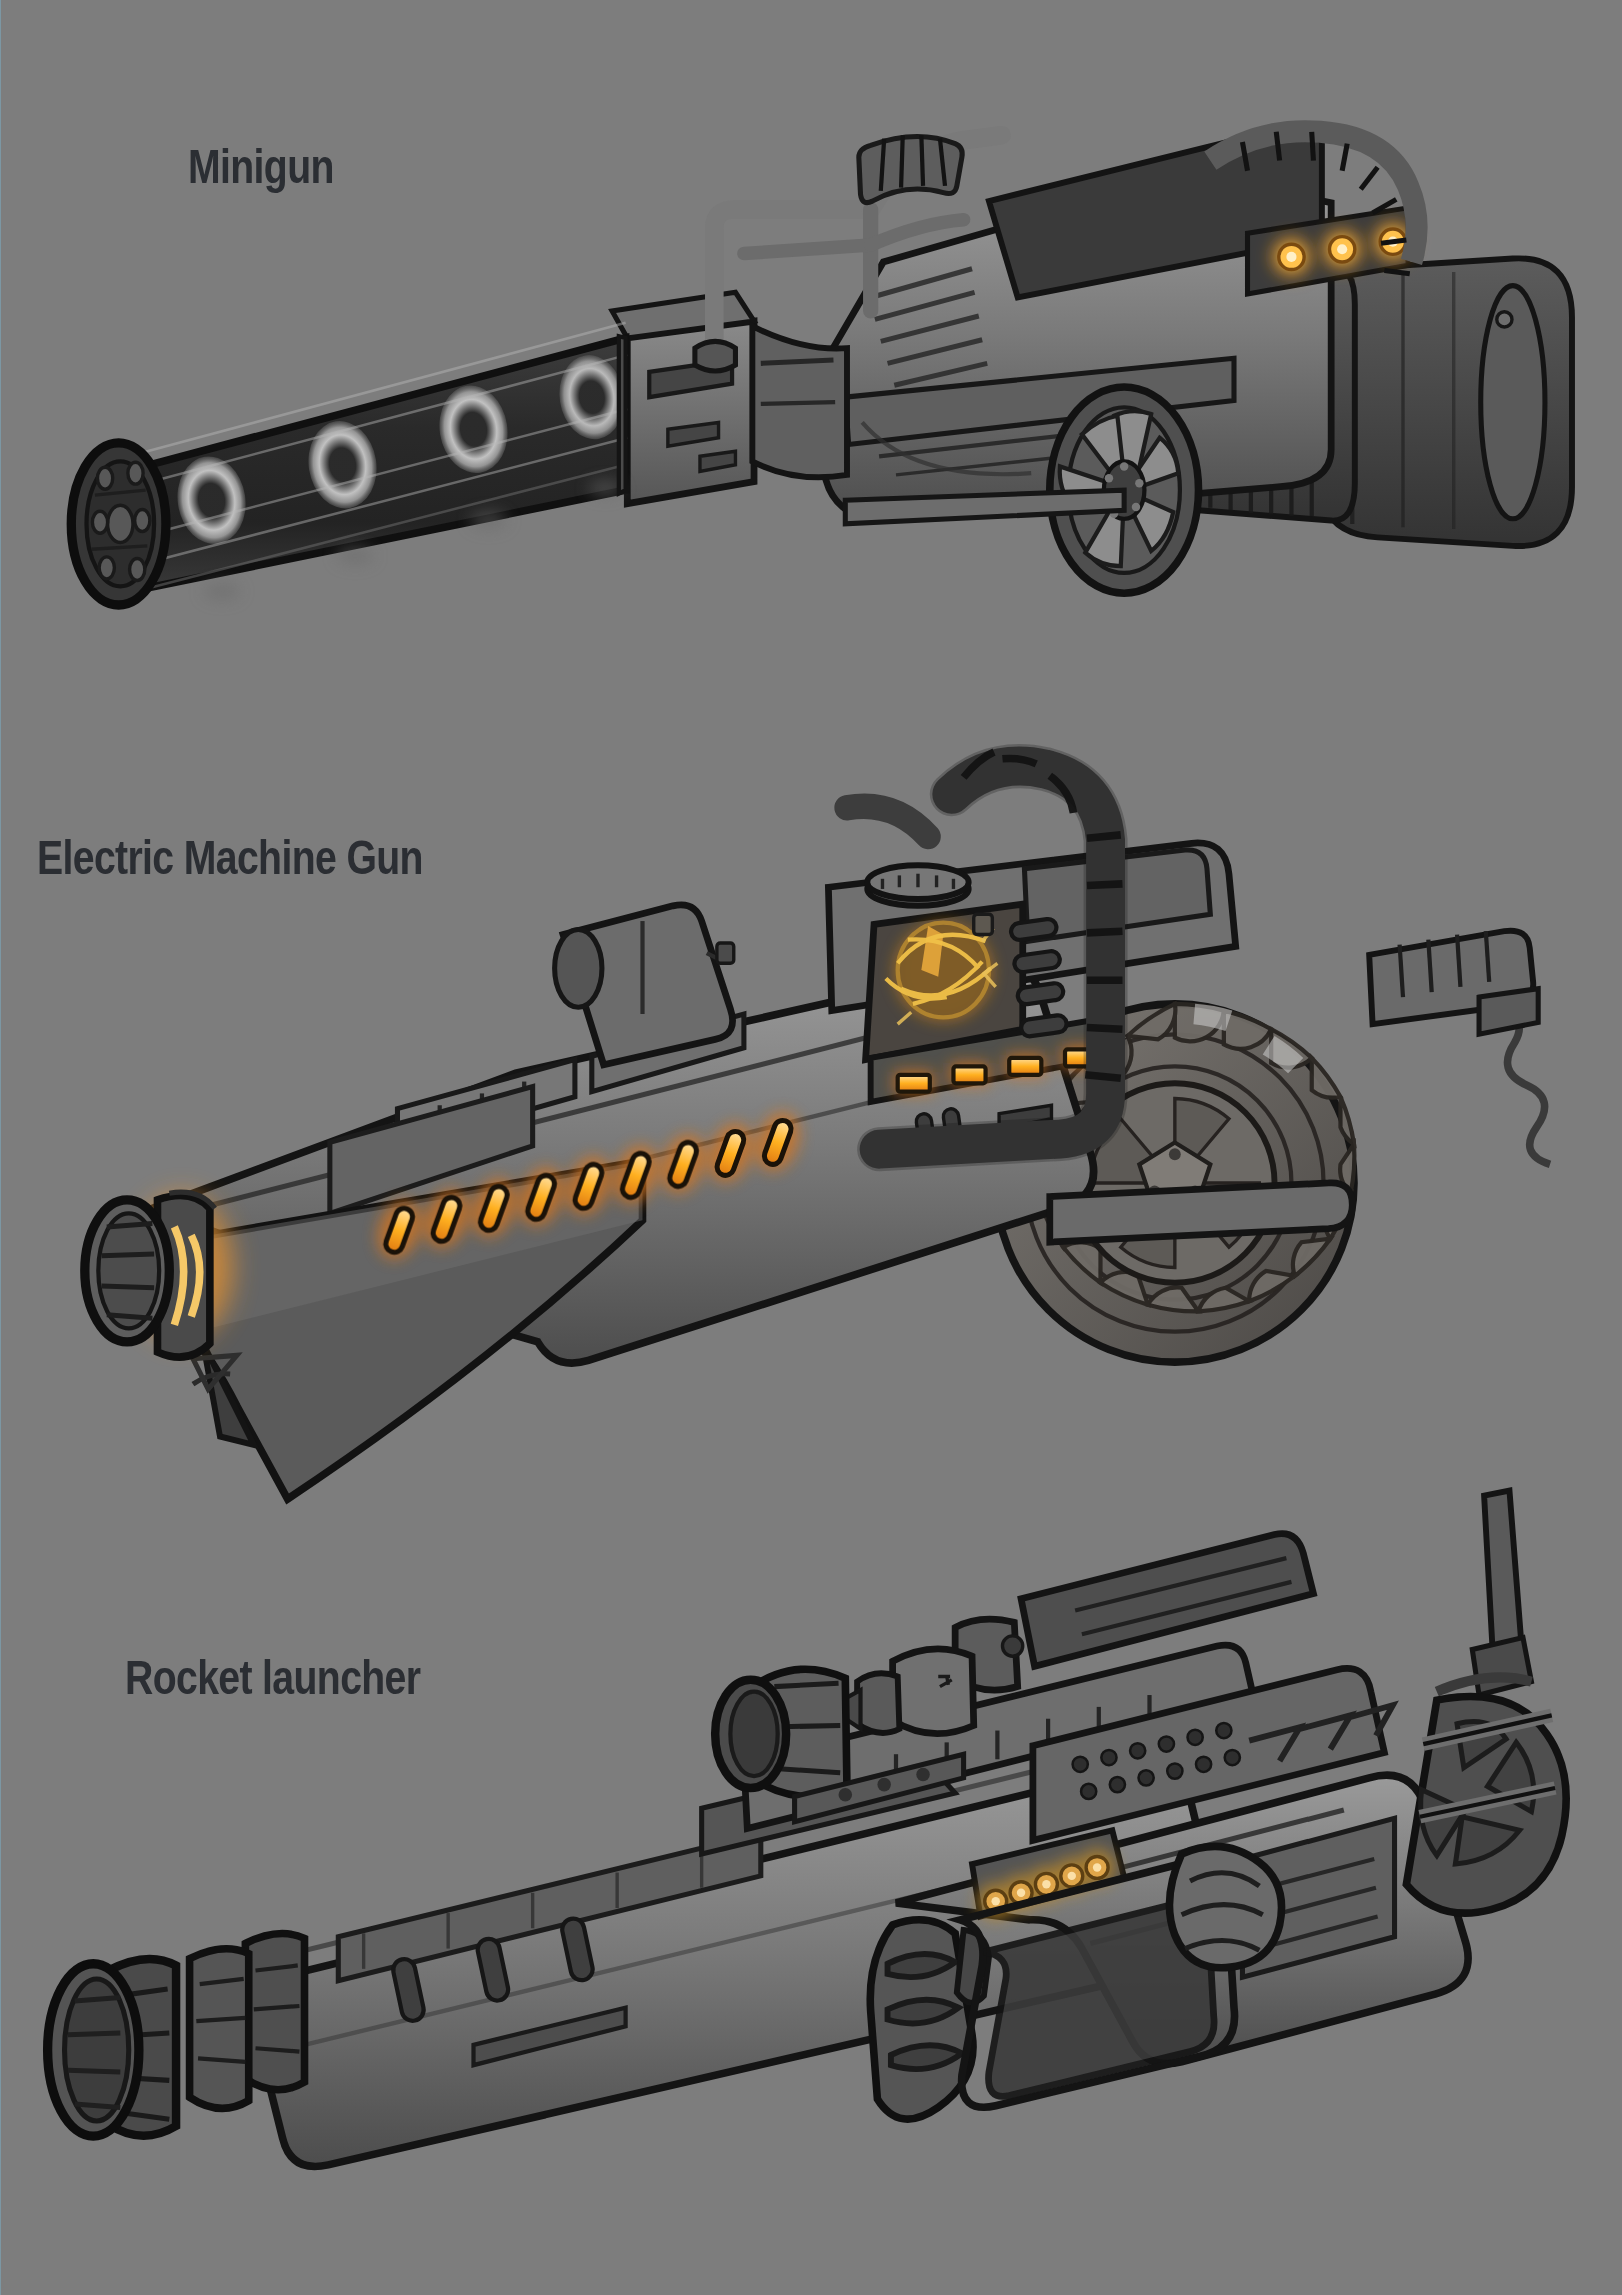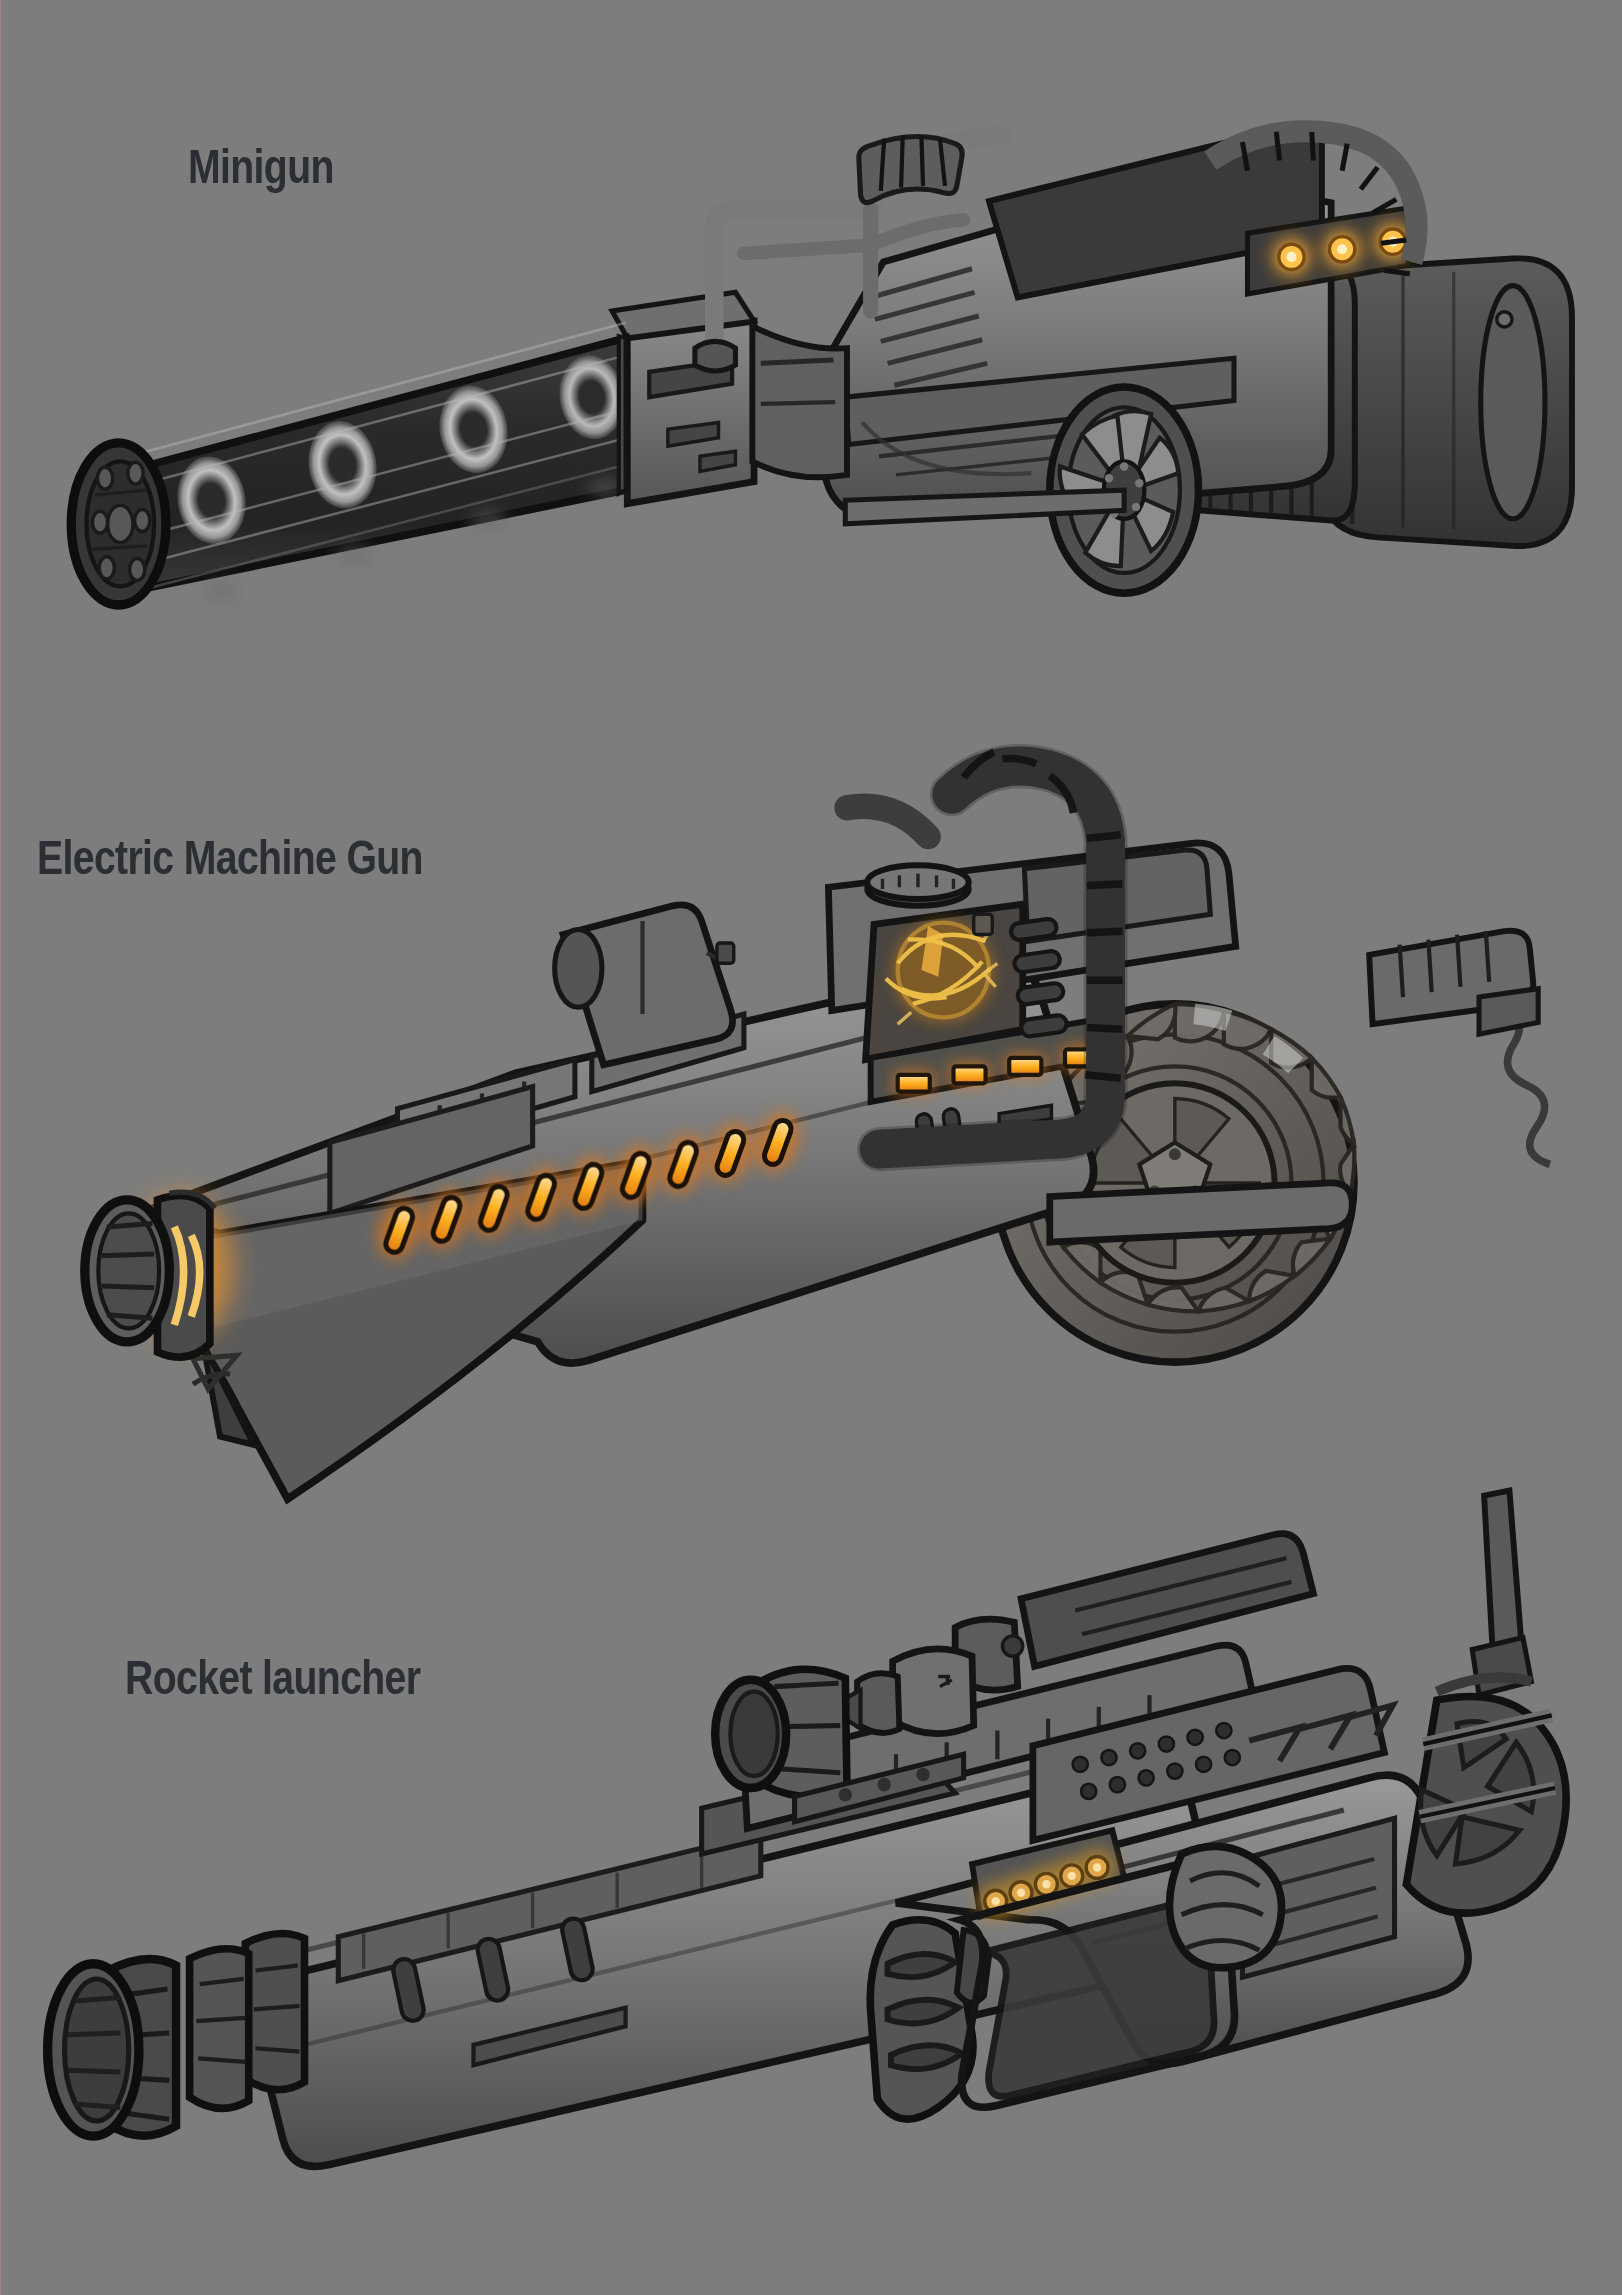--- a/index.html
+++ b/index.html
@@ -23,21 +23,21 @@
     white-space:nowrap;
     user-select:none;
   }
   #label-minigun{left:188px;top:142px;}
   #label-emg{left:37px;top:833px;}
   #label-rocket{left:125px;top:1653px;}
 </style>
 </head>
 <body>
 
-<div id="sheet" style="background: #fca5a5;">
+<div id="sheet" style="background: #7dd3fc;">
 
   <svg class="art" viewBox="0 0 1920 2716">
     <defs>
       <linearGradient id="gMetalV" x1="0" y1="0" x2="0" y2="1">
         <stop offset="0" stop-color="#9a9a9a"></stop>
           <stop offset="0.45" stop-color="#7a7a7a"></stop>
           <stop offset="1" stop-color="#4d4d4d"></stop>
       </linearGradient>
       <linearGradient id="gMetalV2" x1="0" y1="0" x2="0" y2="1">
         <stop offset="0" stop-color="#8a8a8a"></stop>

